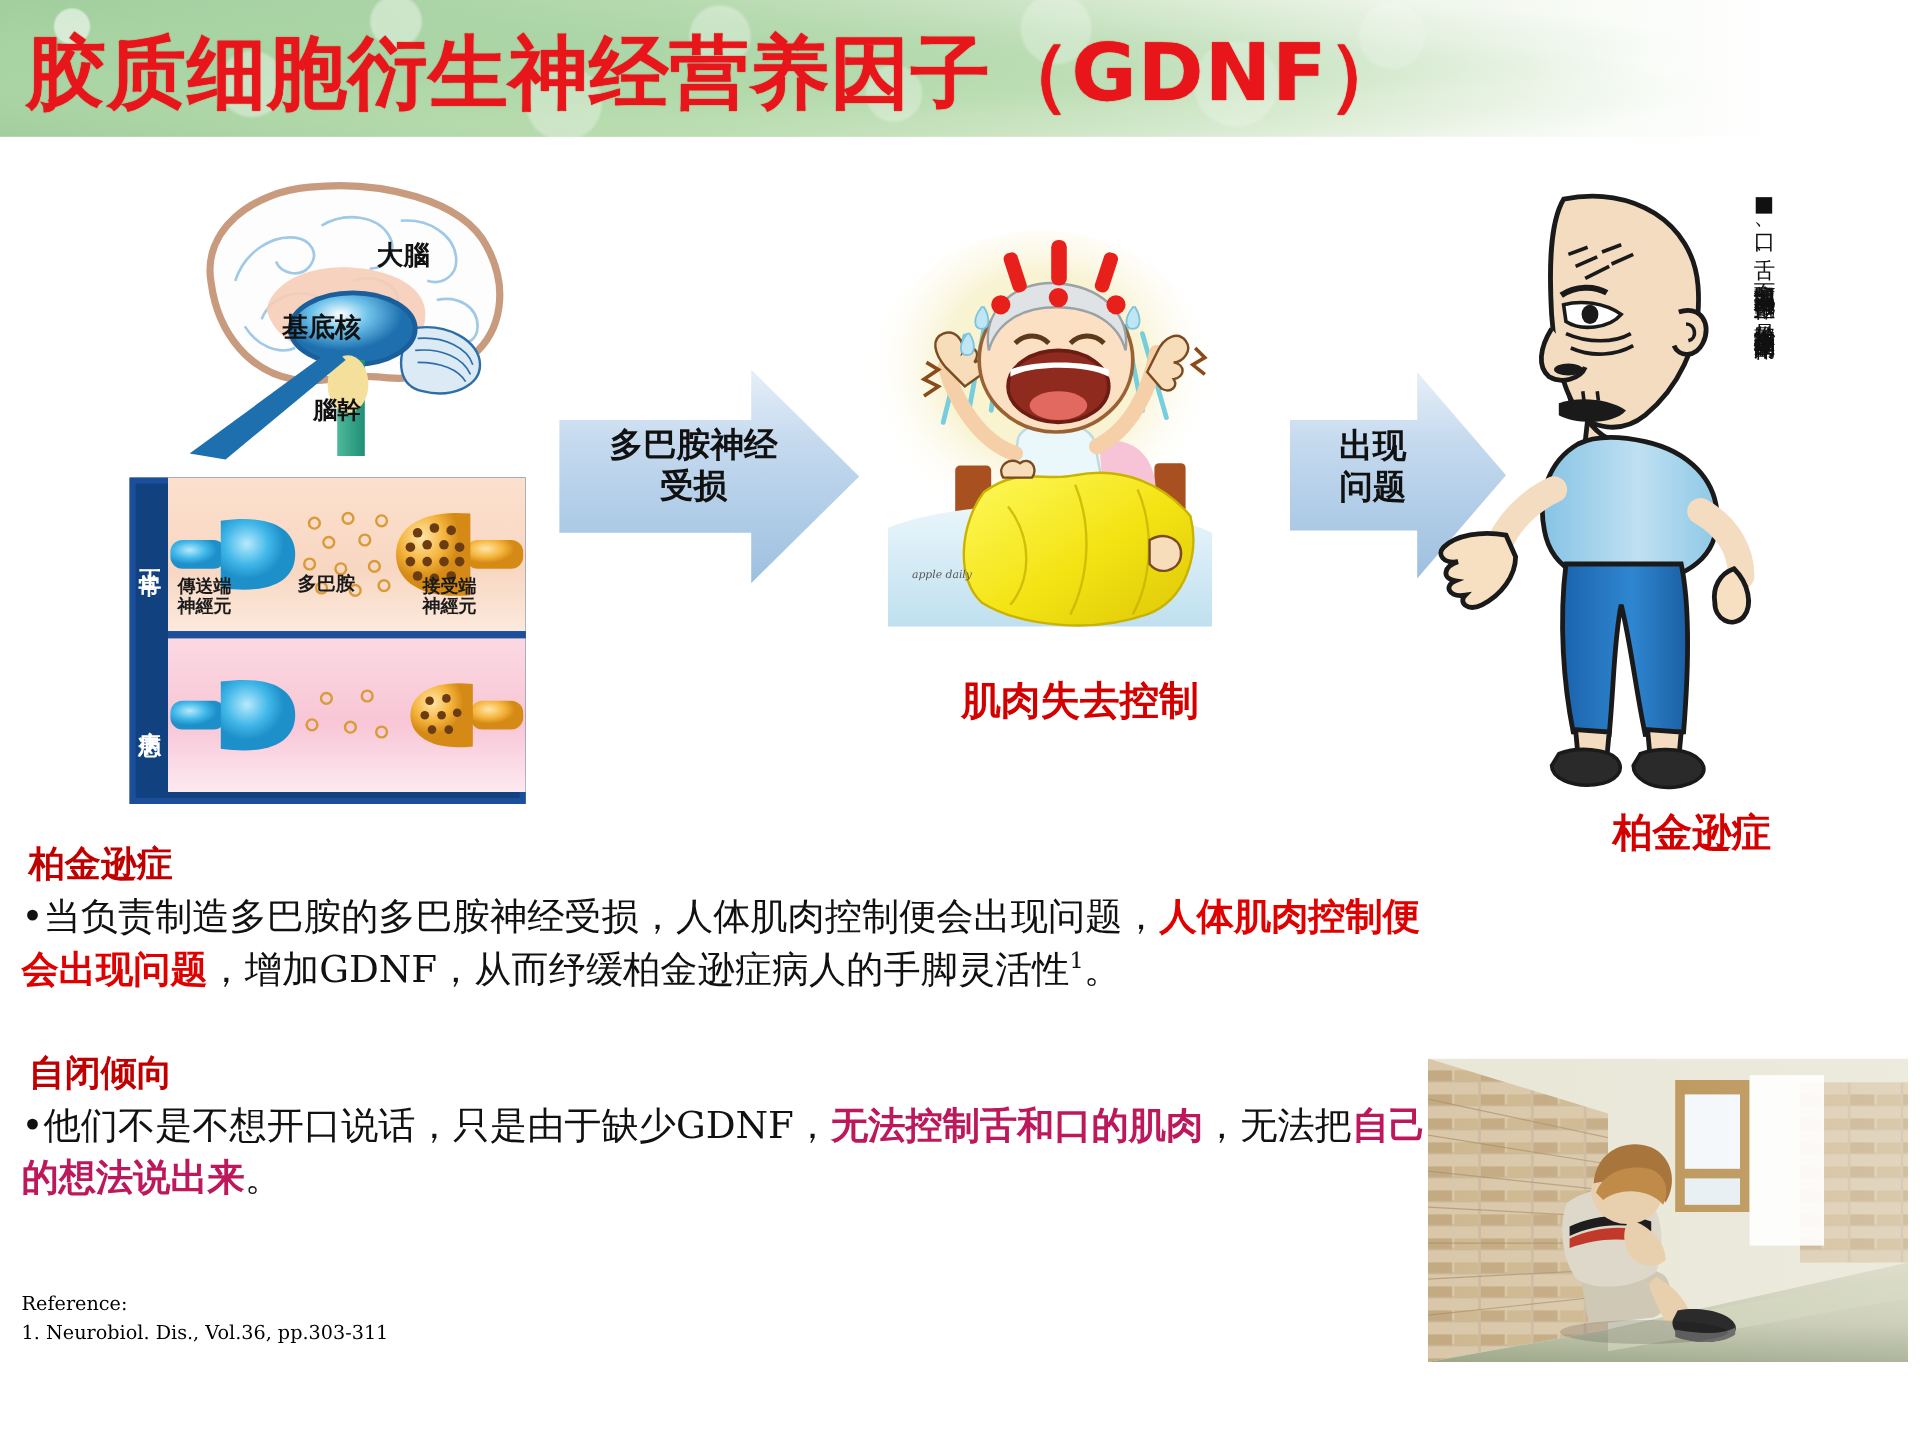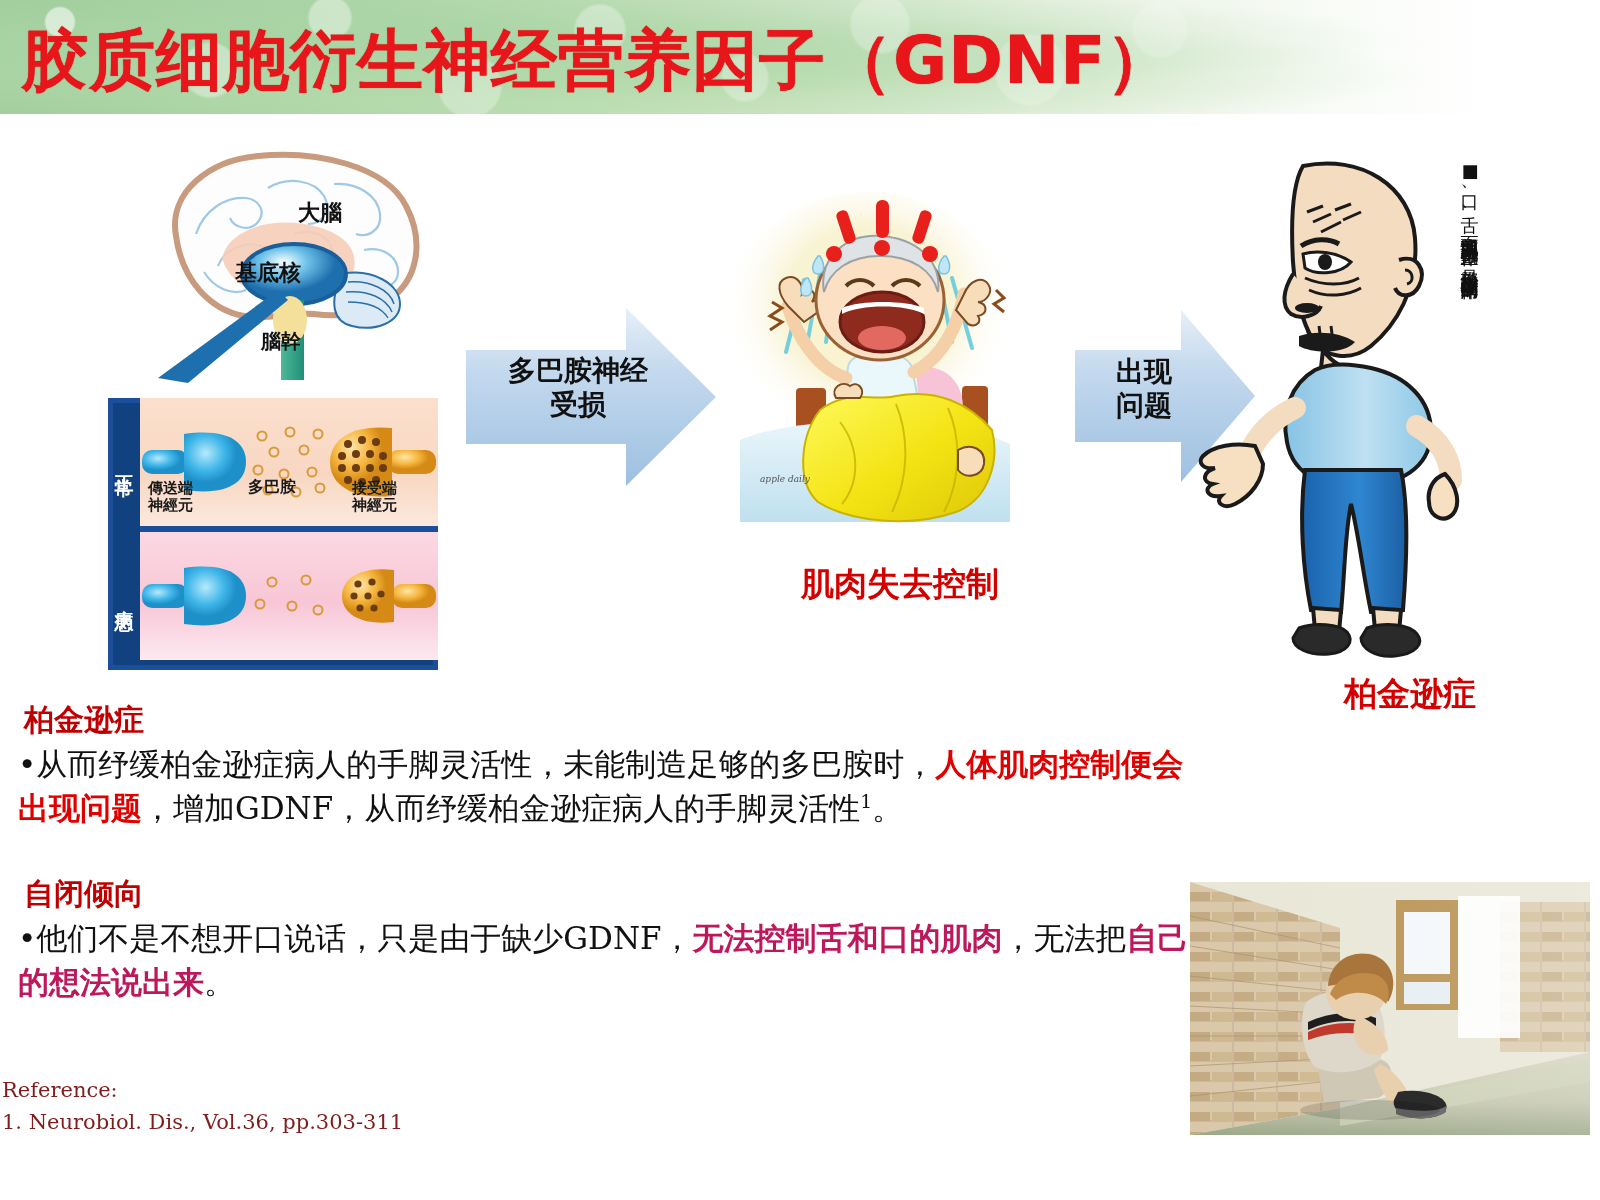--- a/index.html
+++ b/index.html
@@ -37,21 +37,21 @@
     font-family: "DejaVu Sans", "Liberation Sans", sans-serif;
   }
 
   
   #brain-fig { position: absolute; left: 118px; top: 140px; width: 340px; height: 245px; }
   #brain-fig svg { width: 100%; height: 100%; display: block; }
   .brain-label {
     position: absolute; font-weight: bold; color: #111;
     font-family: "DejaVu Sans", "Liberation Sans", sans-serif;
   }
-  #lbl-cerebrum { left: 180px; top: 58px; font-size: 22px; }
+  #lbl-cerebrum { left: 196px; top: 58px; font-size: 22px; }
   #lbl-basal    { left: 117px; top: 118px; font-size: 22px; color:#111; }
   #lbl-stem     { left: 143px; top: 188px; font-size: 20px; }
 
   
   #synapse { position: absolute; left: 108px; top: 398px; width: 330px; height: 272px; }
   #syn-frame {
     position: absolute; inset: 0; border: 5px solid #1b4f9c; background: #12417f;
   }
   .syn-sidebar {
     position: absolute; left: 0; width: 32px;
@@ -130,22 +130,22 @@
   #para-parkinson { left: 18px; top: 742px; width: 1180px; }
   #head-autism   { left: 24px; top: 874px; }
   #para-autism   { left: 18px; top: 916px; width: 1175px; }
 
   
   #photo-boy { position: absolute; left: 1190px; top: 882px; width: 400px; height: 253px; overflow: hidden; }
   #photo-boy svg { display: block; width: 100%; height: 100%; }
 
   
   #reference {
-    position: absolute; left: 2px; top: 1075px;
-    font-size: 21px; line-height: 1.5; color: #7f1d1d;
+    position: absolute; left: 18px; top: 1075px;
+    font-size: 16px; line-height: 1.5; color: #000000;
     font-family: "DejaVu Serif", "Liberation Serif", serif;
   }
 </style>
 </head>
 <body>
 
 <div id="slide">
 
   <div id="banner">
     <div id="banner-title">胶质细胞衍生神经营养因子（GDNF）</div>
@@ -482,21 +482,21 @@
       <path d="M104 478 C120 472 144 474 152 482 C160 492 152 502 134 504 C114 506 98 498 98 488 Z" fill="#2a2a2a" stroke="#1a1a1a" stroke-width="3"></path>
       <path d="M172 478 C190 472 214 474 222 484 C230 494 220 504 200 506 C180 508 166 498 166 488 Z" fill="#2a2a2a" stroke="#1a1a1a" stroke-width="3"></path>
     </svg>
   </div>
   <div id="caption-parkinson">柏金逊症</div>
 
   <div id="side-note">■口、舌、面部或頸部肌肉出現不自主動作，是部份治療柏金遜症藥物的副作用。</div>
 
   <div class="sec-head" id="head-parkinson">柏金逊症</div>
   <div class="body-para" id="para-parkinson">
-    <span class="bullet">•</span><span>从而纾缓柏金逊症病人的手脚灵活性，未能制造足够的多巴胺时，</span><span class="hl-red">人体肌肉控制便会出现问题</span><span>，增加GDNF，从而纾缓柏金逊症病人的手脚灵活性</span><sup>1</sup><span>。</span>
+    <span class="bullet">•</span><span>当负责制造多巴胺的多巴胺神经受损，人体肌肉控制便会出现问题，</span><span class="hl-red">人体肌肉控制便会出现问题</span><span>，增加GDNF，从而纾缓柏金逊症病人的手脚灵活性</span><sup>1</sup><span>。</span>
   </div>
 
   <div class="sec-head" id="head-autism">自闭倾向</div>
   <div class="body-para" id="para-autism">
     <span class="bullet">•</span><span>他们不是不想开口说话，只是由于缺少GDNF，</span><span class="hl-blue">无法控制舌和口的肌肉</span><span>，无法把</span><span class="hl-blue">自己的想法说出来</span><span>。</span>
   </div>
 
   <div id="photo-boy">
     <svg viewBox="0 0 400 253">
       <defs>

